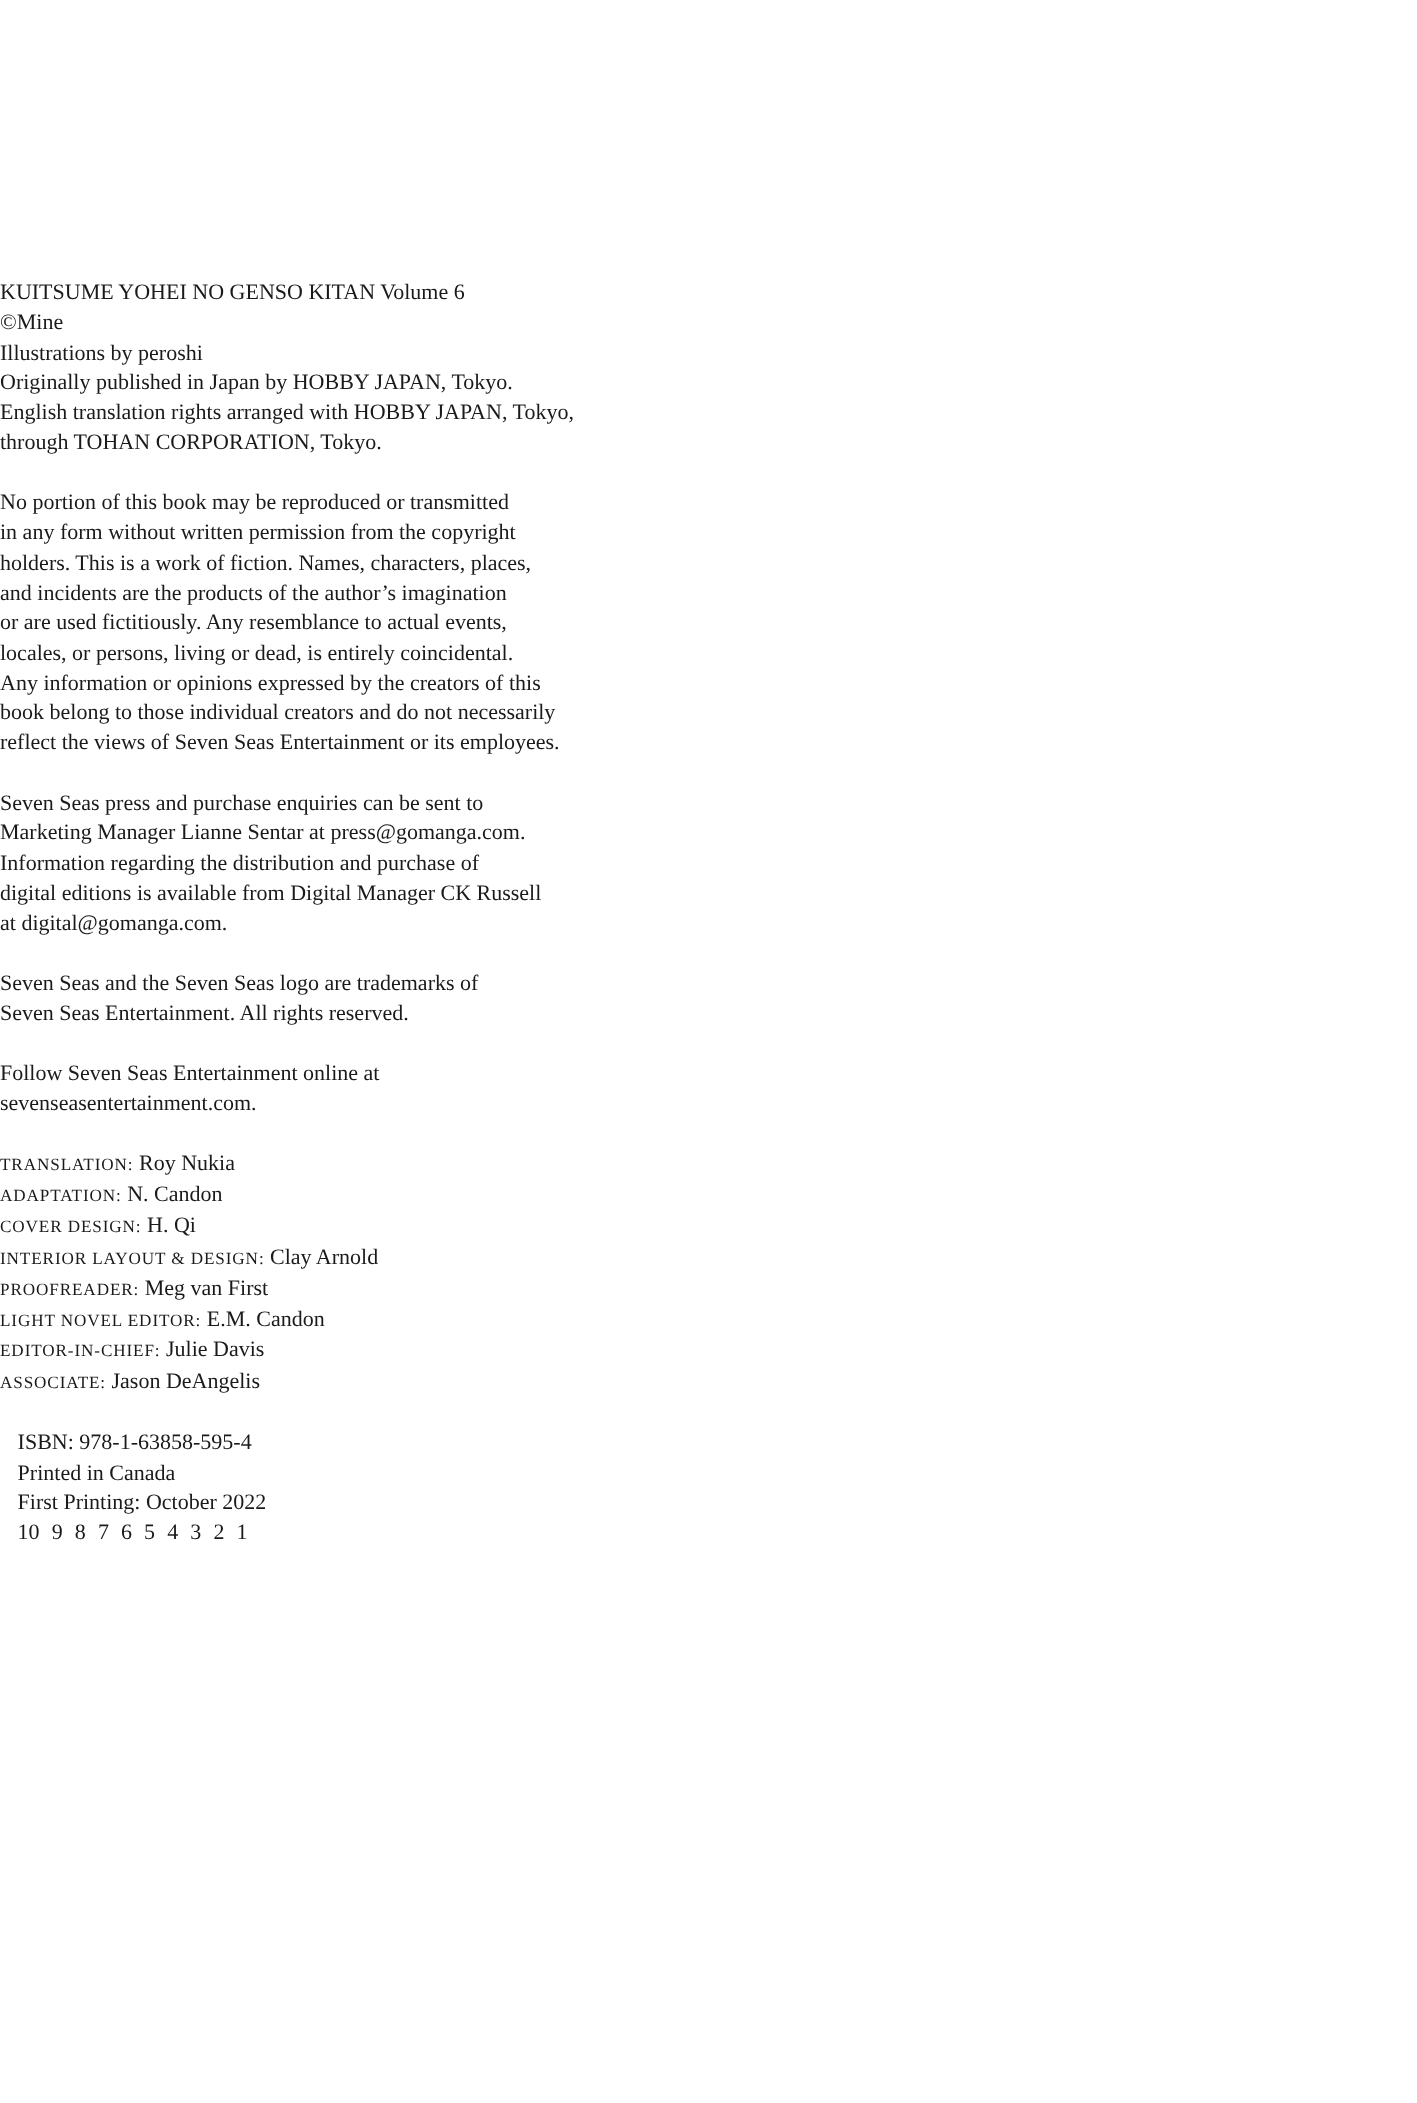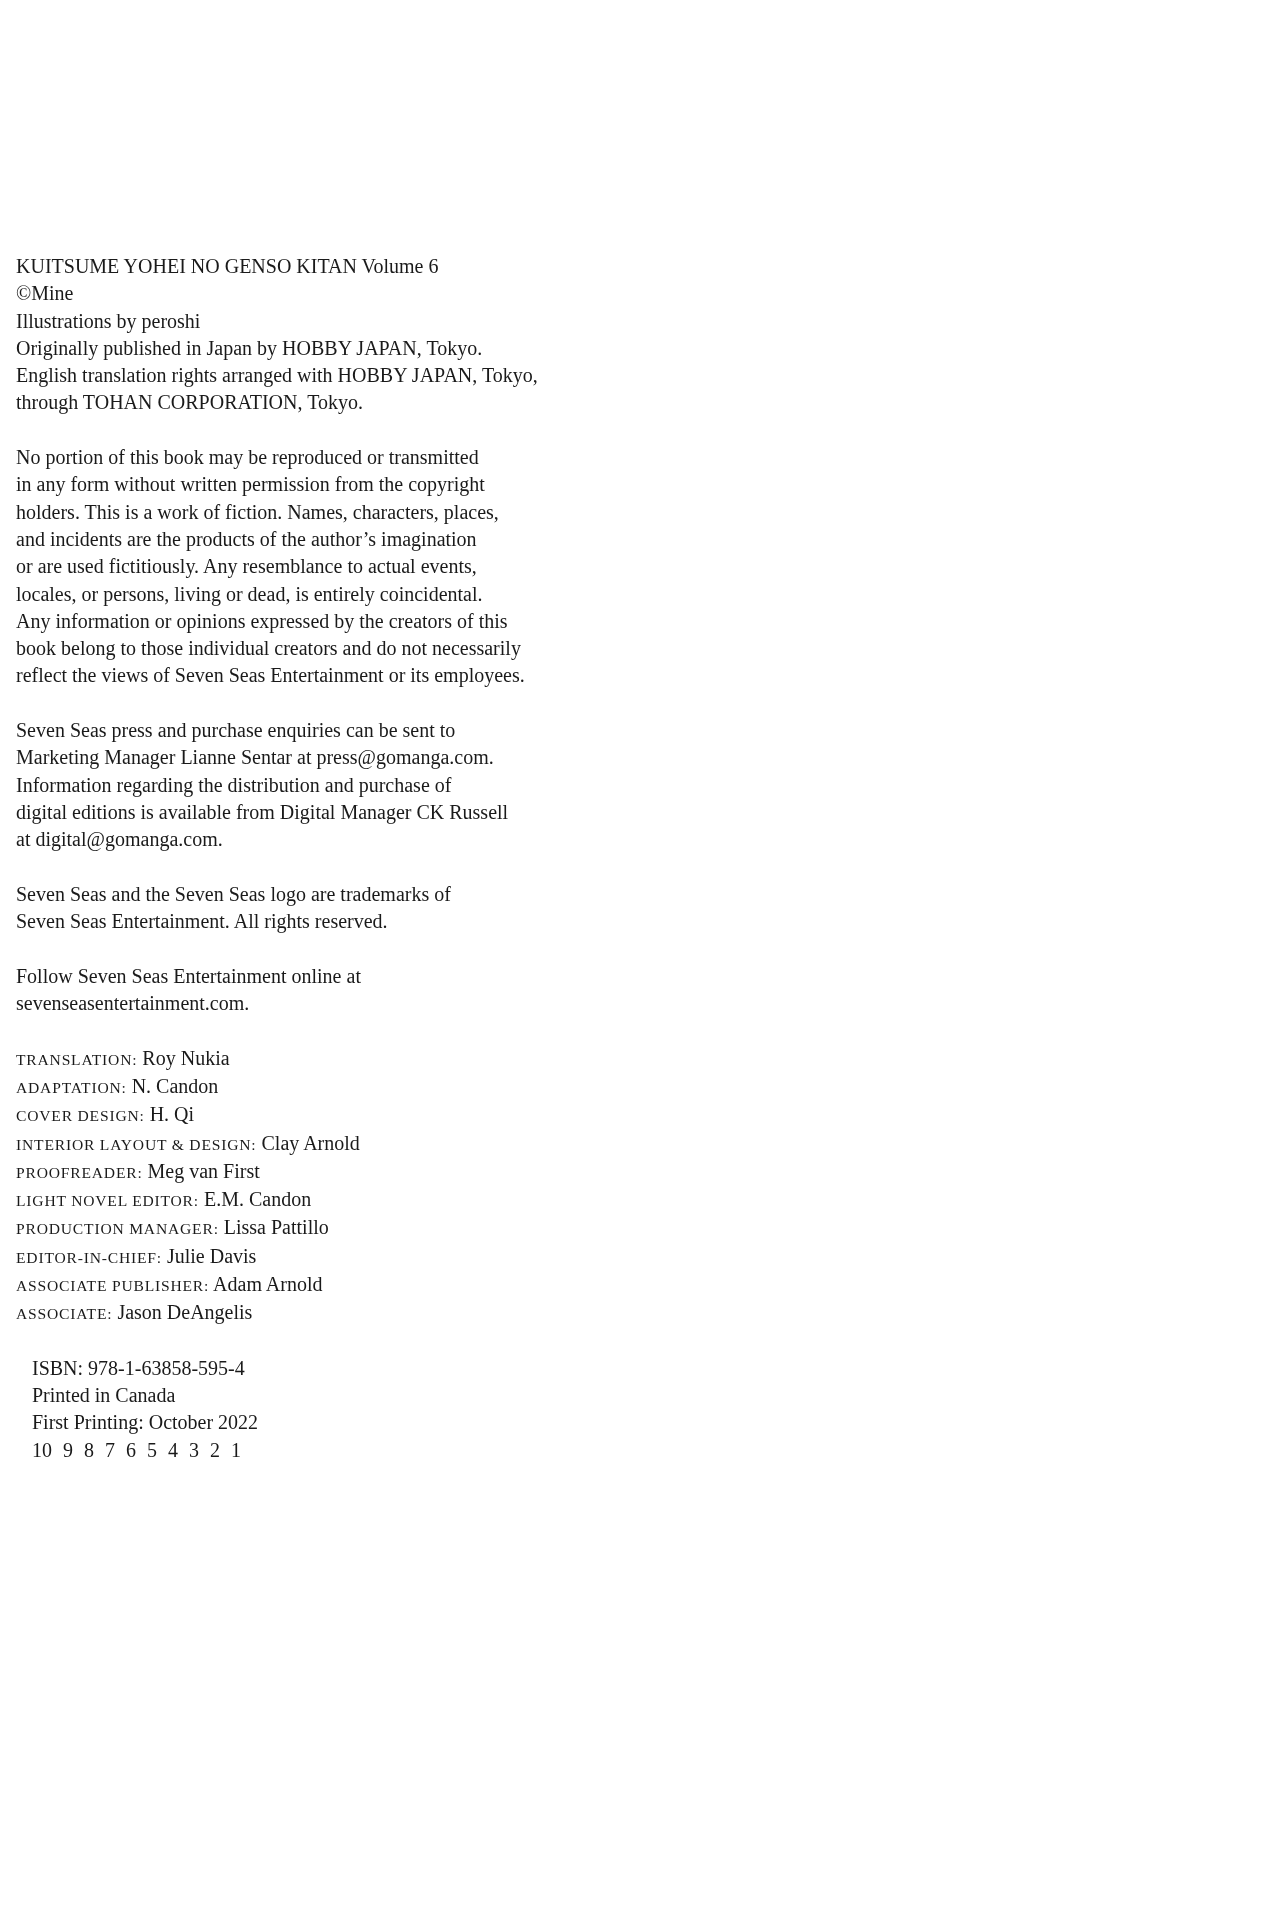--- a/index.html
+++ b/index.html
@@ -14,21 +14,21 @@
     color: #1a1a1a;
     font-family: "Liberation Serif", "DejaVu Serif", serif;
     font-size: 20px;
     line-height: 27.3px;
     -webkit-font-smoothing: antialiased;
   }
   .page {
     box-sizing: border-box;
     width: 1288px;
     height: 1912px;
-    padding: 253px 40px 0 16px;
+    padding: 253px 40px 0 0;
     background: #ffffff;
   }
   .block {
     margin: 0 0 27.3px 0;
     white-space: nowrap;
   }
   .credits {
     margin: 0 0 27.3px 0;
   }
   .credit-line {
@@ -62,23 +62,21 @@
 
   <p class="block">Follow Seven Seas Entertainment online at<br>sevenseasentertainment.com.</p>
 
   <div class="credits">
       <div class="credit-line"><span class="credit-role">TRANSLATION:</span><span class="credit-name"> Roy Nukia</span></div>
       <div class="credit-line"><span class="credit-role">ADAPTATION:</span><span class="credit-name"> N. Candon</span></div>
       <div class="credit-line"><span class="credit-role">COVER DESIGN:</span><span class="credit-name"> H. Qi</span></div>
       <div class="credit-line"><span class="credit-role">INTERIOR LAYOUT &amp; DESIGN:</span><span class="credit-name"> Clay Arnold</span></div>
       <div class="credit-line"><span class="credit-role">PROOFREADER:</span><span class="credit-name"> Meg van First</span></div>
       <div class="credit-line"><span class="credit-role">LIGHT NOVEL EDITOR:</span><span class="credit-name"> E.M. Candon</span></div>
-      <div class="credit-line"><span class="credit-role">PRODUCTION MANAGER:</span><span class="credit-name"> Lissa Pattillo</span></div>
       <div class="credit-line"><span class="credit-role">EDITOR-IN-CHIEF:</span><span class="credit-name"> Julie Davis</span></div>
-      <div class="credit-line"><span class="credit-role">ASSOCIATE PUBLISHER:</span><span class="credit-name"> Adam Arnold</span></div>
       <div class="credit-line"><span class="credit-role">ASSOCIATE:</span><span class="credit-name"> Jason DeAngelis</span></div>
     </div>
 
   <div class="print-block">
     <div>ISBN: 978-1-63858-595-4<br>Printed in Canada<br>First Printing: October 2022</div>
     <div class="print-run">10 9 8 7 6 5 4 3 2 1</div>
   </div>
 
 </div>
 

